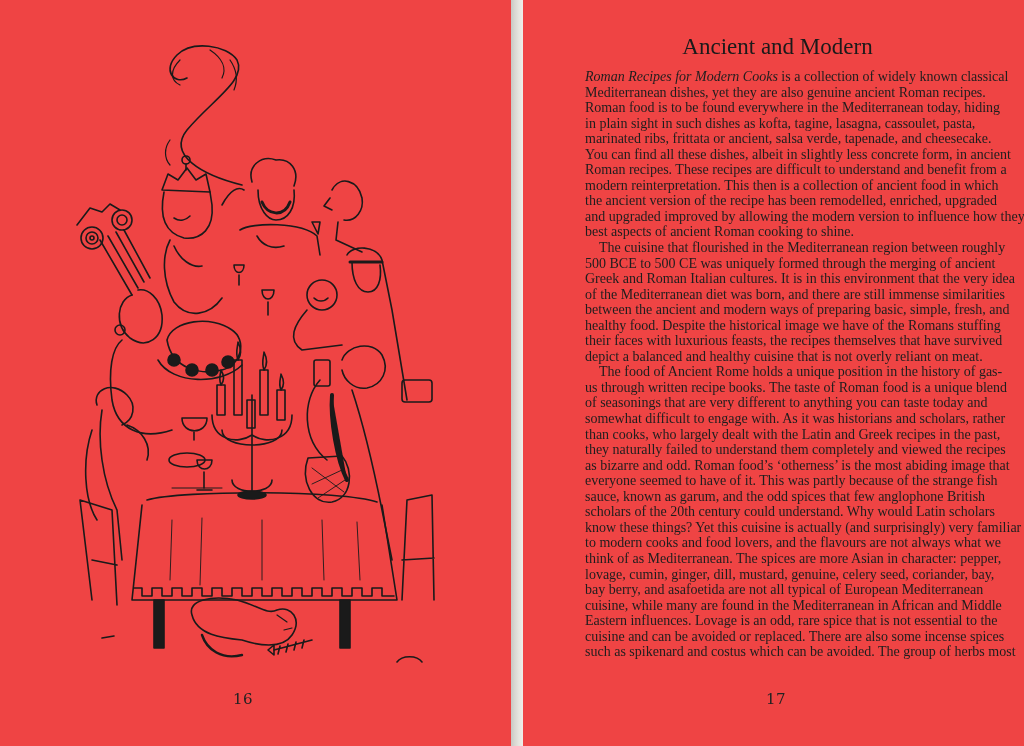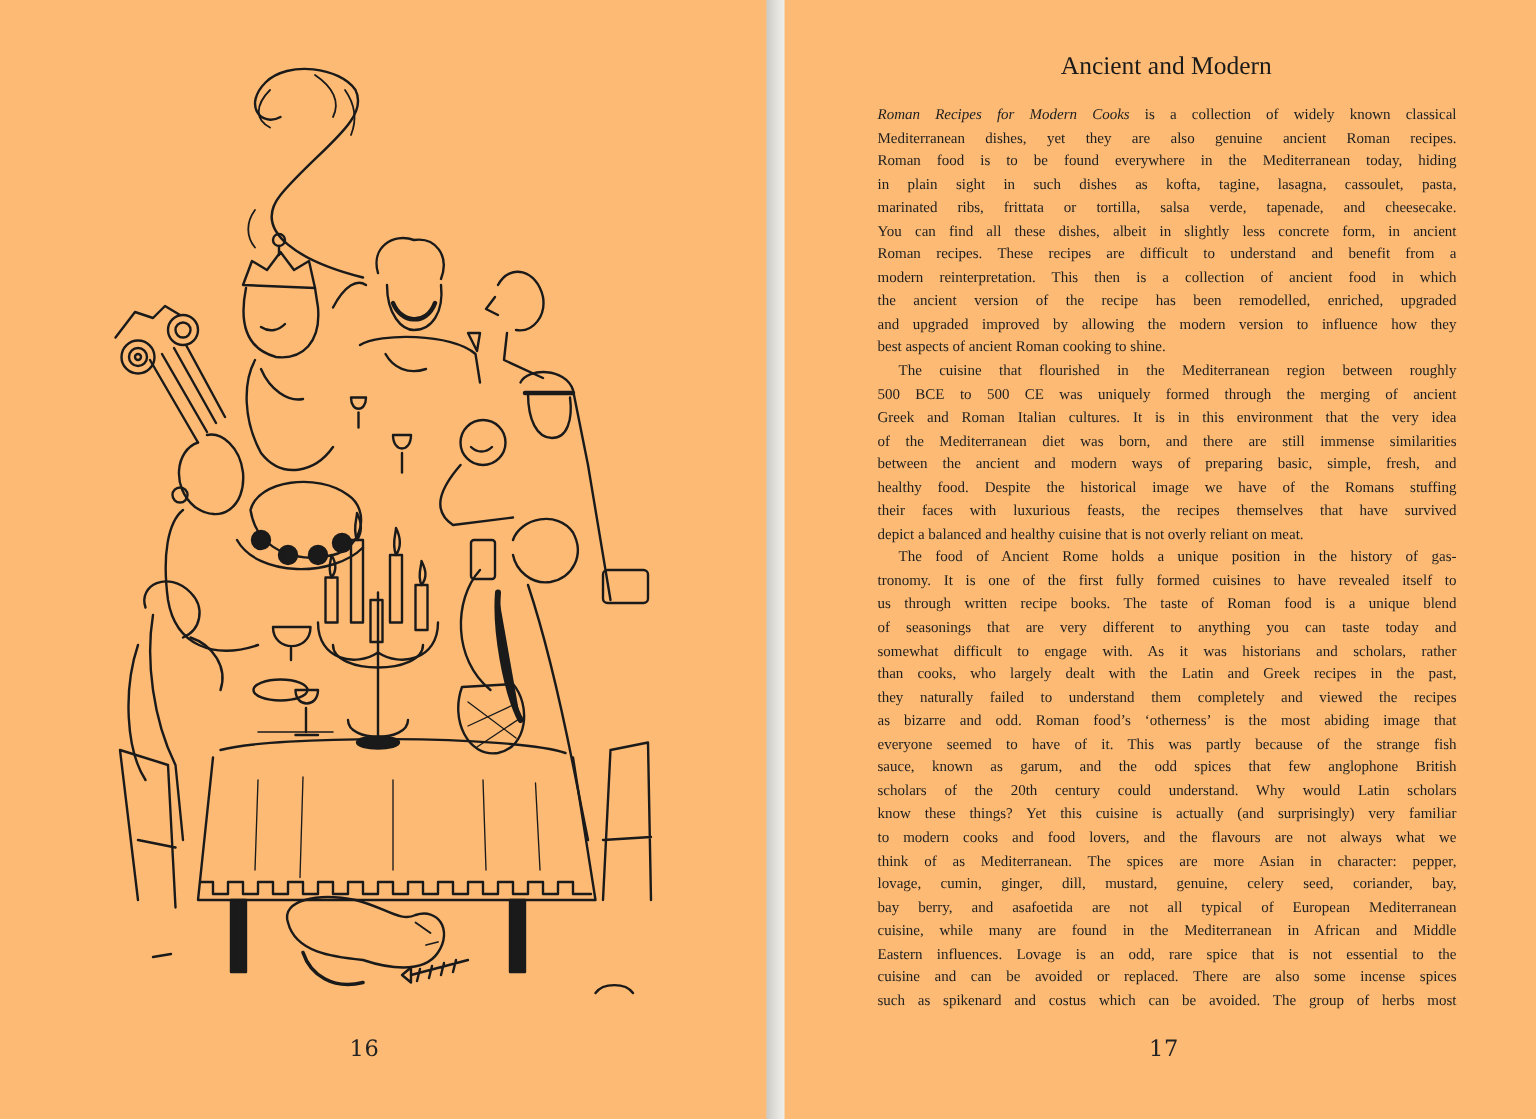--- a/index.html
+++ b/index.html
@@ -4,48 +4,48 @@
 <style>
   html, body { margin: 0; padding: 0; }
   body {
     width: 1024px; height: 746px; overflow: hidden;
     background: #f4f3ec;
     font-family: "DejaVu Serif", "Liberation Serif", serif;
     color: #1f1f1f;
     position: relative;
   }
   .spread { position: absolute; inset: 0; display: flex; }
-  .page { position: relative; height: 746px; background: #fdba74; }
+  .page { position: relative; height: 746px; background: #ef4444; }
   .page-left { width: 511px; }
   .page-right { width: 513px; }
   .gutter {
     position: absolute; left: 511px; top: 0; width: 12px; height: 746px;
     background: linear-gradient(to right, #c9c8c2 0%, #d8d7d1 30%, #e6e5df 65%, #efeee8 100%);
   }
   .illustration {
     position: absolute; left: 62px; top: 40px; width: 395px; height: 625px;
   }
   .illustration svg { width: 100%; height: 100%; }
   .page-number {
     position: absolute; top: 690px; font-size: 15px; letter-spacing: 0.5px;
     font-family: "DejaVu Serif", serif; color: #222;
   }
   .pn-left { left: 233px; }
   .pn-right { left: 766px; }
   .heading {
     position: absolute; left: 585px; width: 385px; top: 34px;
-    text-align: center; font-size: 17px; font-weight: normal;
+    text-align: center; font-size: 23px; font-weight: normal;
     font-family: "Liberation Serif", "DejaVu Serif", serif; margin: 0; color: #1a1a1a;
   }
   .body-text {
     position: absolute; left: 585px; top: 69px; width: 386px;
   }
   .line {
     display: block; height: 15.55px; line-height: 15.55px;
-    font-size: 10px; white-space: nowrap; text-align: justify;
+    font-size: 14px; white-space: nowrap; text-align: justify;
     text-align-last: justify;
     font-family: "Liberation Serif", "DejaVu Serif", serif;
     color: #1e1e1e;
   }
   .line.last { text-align-last: left; }
   .line.indent { padding-left: 14px; }
   .line em { font-style: italic; }
 </style>
 </head>
 <body>
@@ -207,37 +207,36 @@
 
 <div class="gutter"></div>
 
 <h1 class="heading">Ancient and Modern</h1>
 
 <div class="body-text" id="body-text">
     <span class="line"><em>Roman Recipes for Modern Cooks</em><span> is a collection of widely known classical</span></span>
     <span class="line">Mediterranean dishes, yet they are also genuine ancient Roman recipes.</span>
     <span class="line">Roman food is to be found everywhere in the Mediterranean today, hiding</span>
     <span class="line">in plain sight in such dishes as kofta, tagine, lasagna, cassoulet, pasta,</span>
-    <span class="line">marinated ribs, frittata or tortilla, salsa verde, tapenade, and cheesecake.</span>
+    <span class="line">marinated ribs, frittata or ancient, salsa verde, tapenade, and cheesecake.</span>
     <span class="line">You can find all these dishes, albeit in slightly less concrete form, in ancient</span>
     <span class="line">Roman recipes. These recipes are difficult to understand and benefit from a</span>
     <span class="line">modern reinterpretation. This then is a collection of ancient food in which</span>
     <span class="line">the ancient version of the recipe has been remodelled, enriched, upgraded</span>
     <span class="line">and upgraded improved by allowing the modern version to influence how they</span>
     <span class="line last">best aspects of ancient Roman cooking to shine.</span>
     <span class="line indent">The cuisine that flourished in the Mediterranean region between roughly</span>
     <span class="line">500 BCE to 500 CE was uniquely formed through the merging of ancient</span>
     <span class="line">Greek and Roman Italian cultures. It is in this environment that the very idea</span>
     <span class="line">of the Mediterranean diet was born, and there are still immense similarities</span>
     <span class="line">between the ancient and modern ways of preparing basic, simple, fresh, and</span>
     <span class="line">healthy food. Despite the historical image we have of the Romans stuffing</span>
     <span class="line">their faces with luxurious feasts, the recipes themselves that have survived</span>
     <span class="line last">depict a balanced and healthy cuisine that is not overly reliant on meat.</span>
     <span class="line indent">The food of Ancient Rome holds a unique position in the history of gas-</span>
-    <span class="line">tronomy. It is one of the first fully formed cuisines to have revealed itself to</span>
     <span class="line">us through written recipe books. The taste of Roman food is a unique blend</span>
     <span class="line">of seasonings that are very different to anything you can taste today and</span>
     <span class="line">somewhat difficult to engage with. As it was historians and scholars, rather</span>
     <span class="line">than cooks, who largely dealt with the Latin and Greek recipes in the past,</span>
     <span class="line">they naturally failed to understand them completely and viewed the recipes</span>
     <span class="line">as bizarre and odd. Roman food’s ‘otherness’ is the most abiding image that</span>
     <span class="line">everyone seemed to have of it. This was partly because of the strange fish</span>
     <span class="line">sauce, known as garum, and the odd spices that few anglophone British</span>
     <span class="line">scholars of the 20th century could understand. Why would Latin scholars</span>
     <span class="line">know these things? Yet this cuisine is actually (and surprisingly) very familiar</span>

